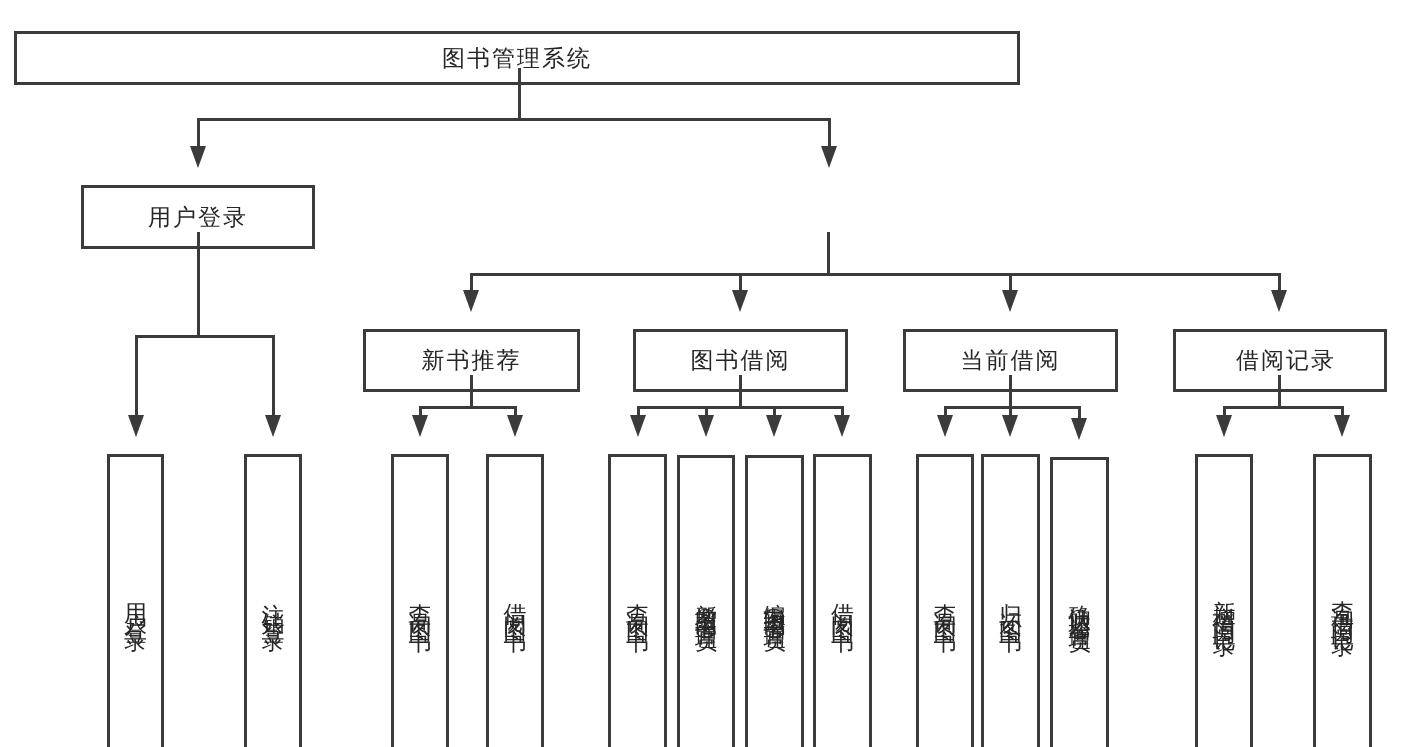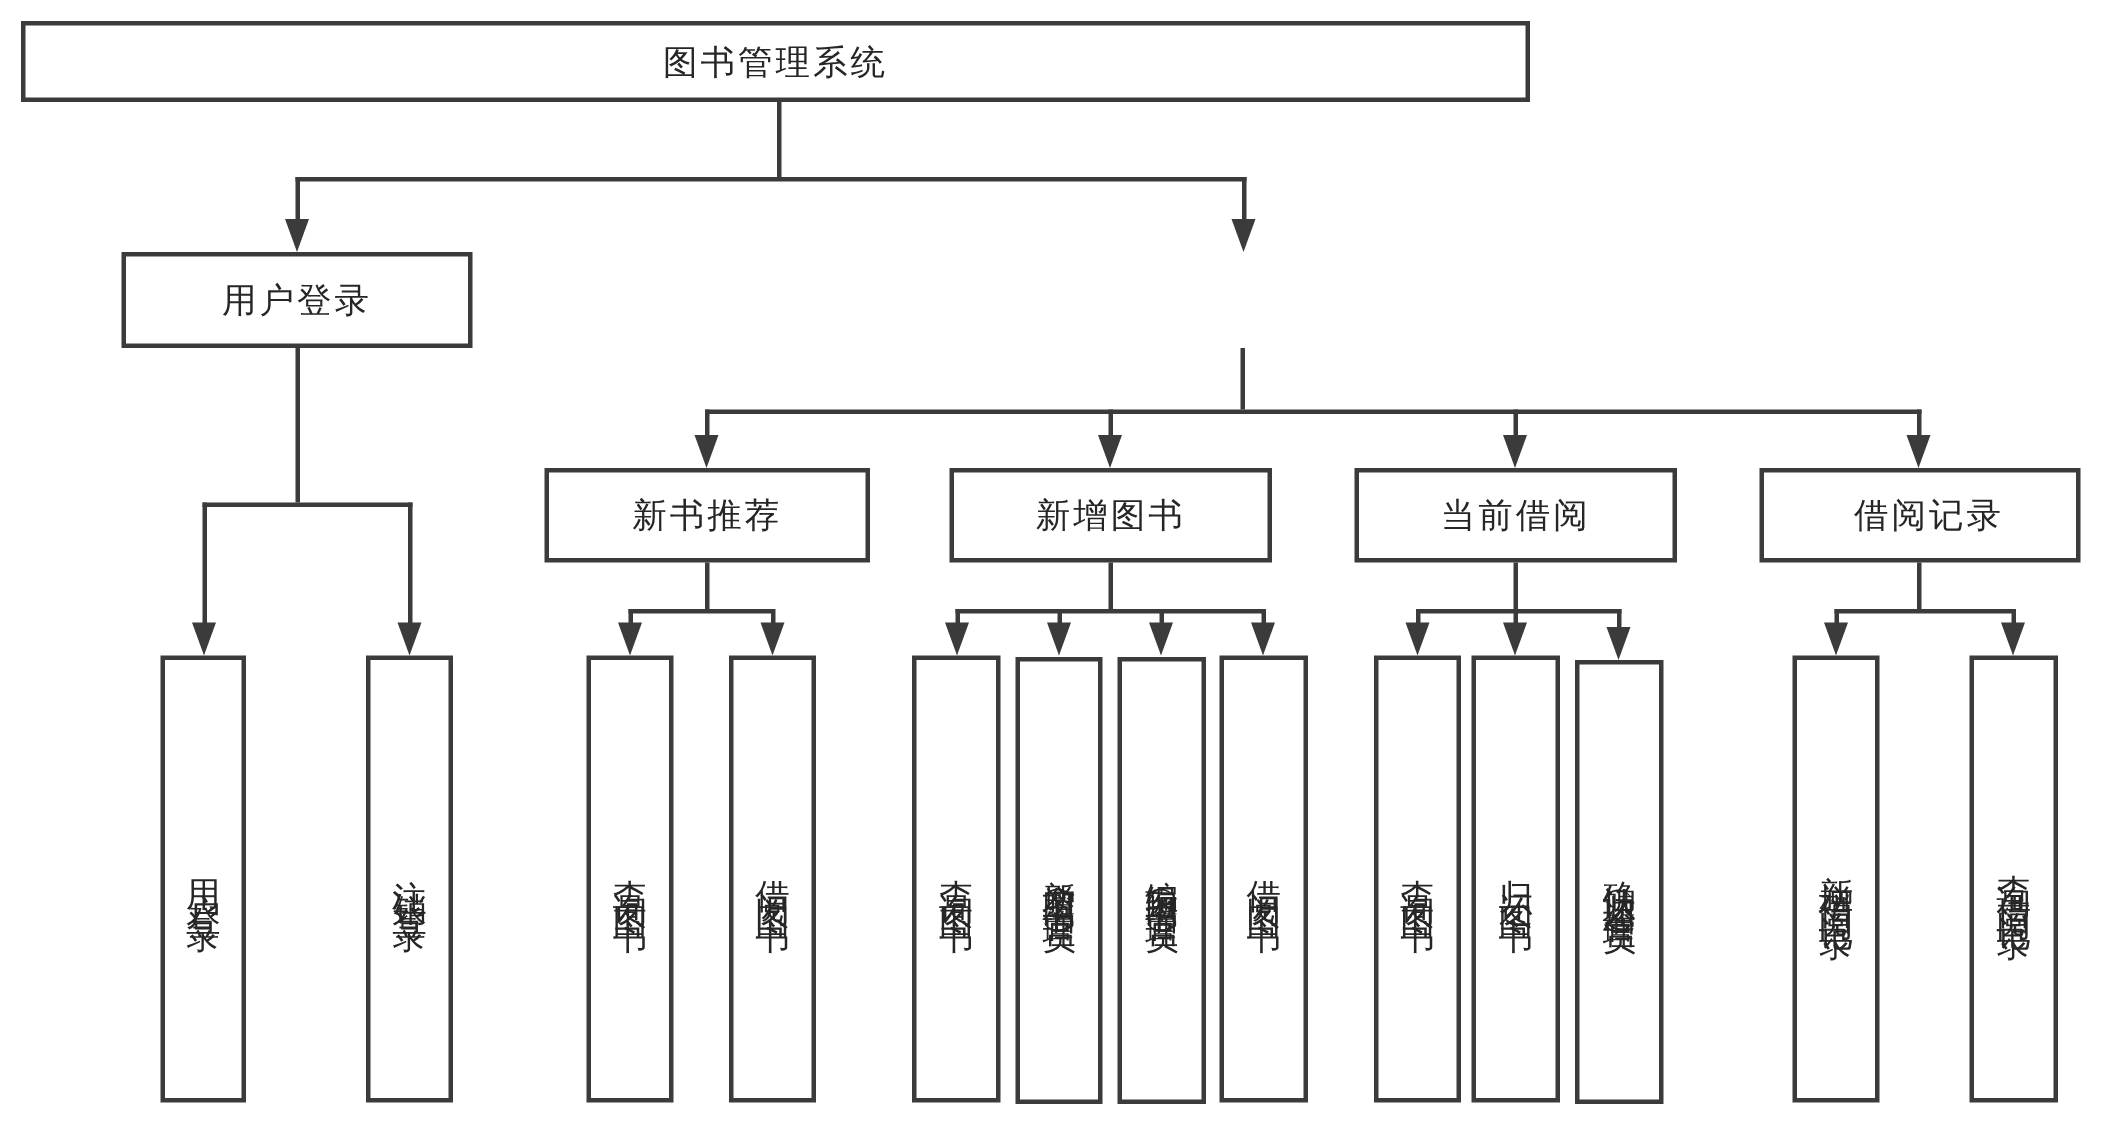--- a/index.html
+++ b/index.html
@@ -4,21 +4,21 @@
 <style>
   html,body{margin:0;padding:0;background:#fff;}
   .stage{
     position:relative;width:1405px;height:747px;background:#ffffff;overflow:hidden;
     font-family:"Liberation Sans","DejaVu Sans",sans-serif;
   }
   .box{
     position:absolute;box-sizing:border-box;background:#ffffff;
     border:3px solid #3b3b3b;color:#262626;
     display:flex;align-items:center;justify-content:center;
-    font-size:23px;letter-spacing:2px;line-height:1;
+    font-size:23px;letter-spacing:2px;line-height:1;margin-top:17px;
   }
   .vbox{
     writing-mode:vertical-rl;text-orientation:mixed;
     letter-spacing:9px;padding-top:0;
   }
   .vbox.med{letter-spacing:7px;}
   .vbox.long{letter-spacing:4px;font-size:22px;}
   .h-line{position:absolute;height:3px;background:#3b3b3b;}
   .v-line{position:absolute;width:3px;background:#3b3b3b;}
   .arrow{
@@ -59,21 +59,21 @@
   <div class="v-line" style="left:470px;top:273px;height:20px;"></div>
   <div class="arrow" style="left:463px;top:290px;"></div>
   <div class="v-line" style="left:739px;top:273px;height:20px;"></div>
   <div class="arrow" style="left:732px;top:290px;"></div>
   <div class="v-line" style="left:1009px;top:273px;height:20px;"></div>
   <div class="arrow" style="left:1002px;top:290px;"></div>
   <div class="v-line" style="left:1278px;top:273px;height:20px;"></div>
   <div class="arrow" style="left:1271px;top:290px;"></div>
 
   <div class="box" style="left:363px;top:312px;width:217px;height:63px;">新书推荐</div>
-  <div class="box" style="left:633px;top:312px;width:215px;height:63px;">新增图书</div>
+  <div class="box" style="left:633px;top:312px;width:215px;height:63px;">图书借阅</div>
   <div class="box" style="left:903px;top:312px;width:215px;height:63px;">当前借阅</div>
   <div class="box" style="left:1173px;top:312px;width:214px;height:63px;padding-left:12px;">借阅记录</div>
 
   <div class="v-line" style="left:470px;top:375px;height:31px;"></div>
   <div class="h-line" style="left:419px;top:406px;width:97px;"></div>
   <div class="v-line" style="left:419px;top:406px;height:12px;"></div>
   <div class="arrow" style="left:412px;top:415px;"></div>
   <div class="v-line" style="left:514px;top:406px;height:12px;"></div>
   <div class="arrow" style="left:507px;top:415px;"></div>
 

